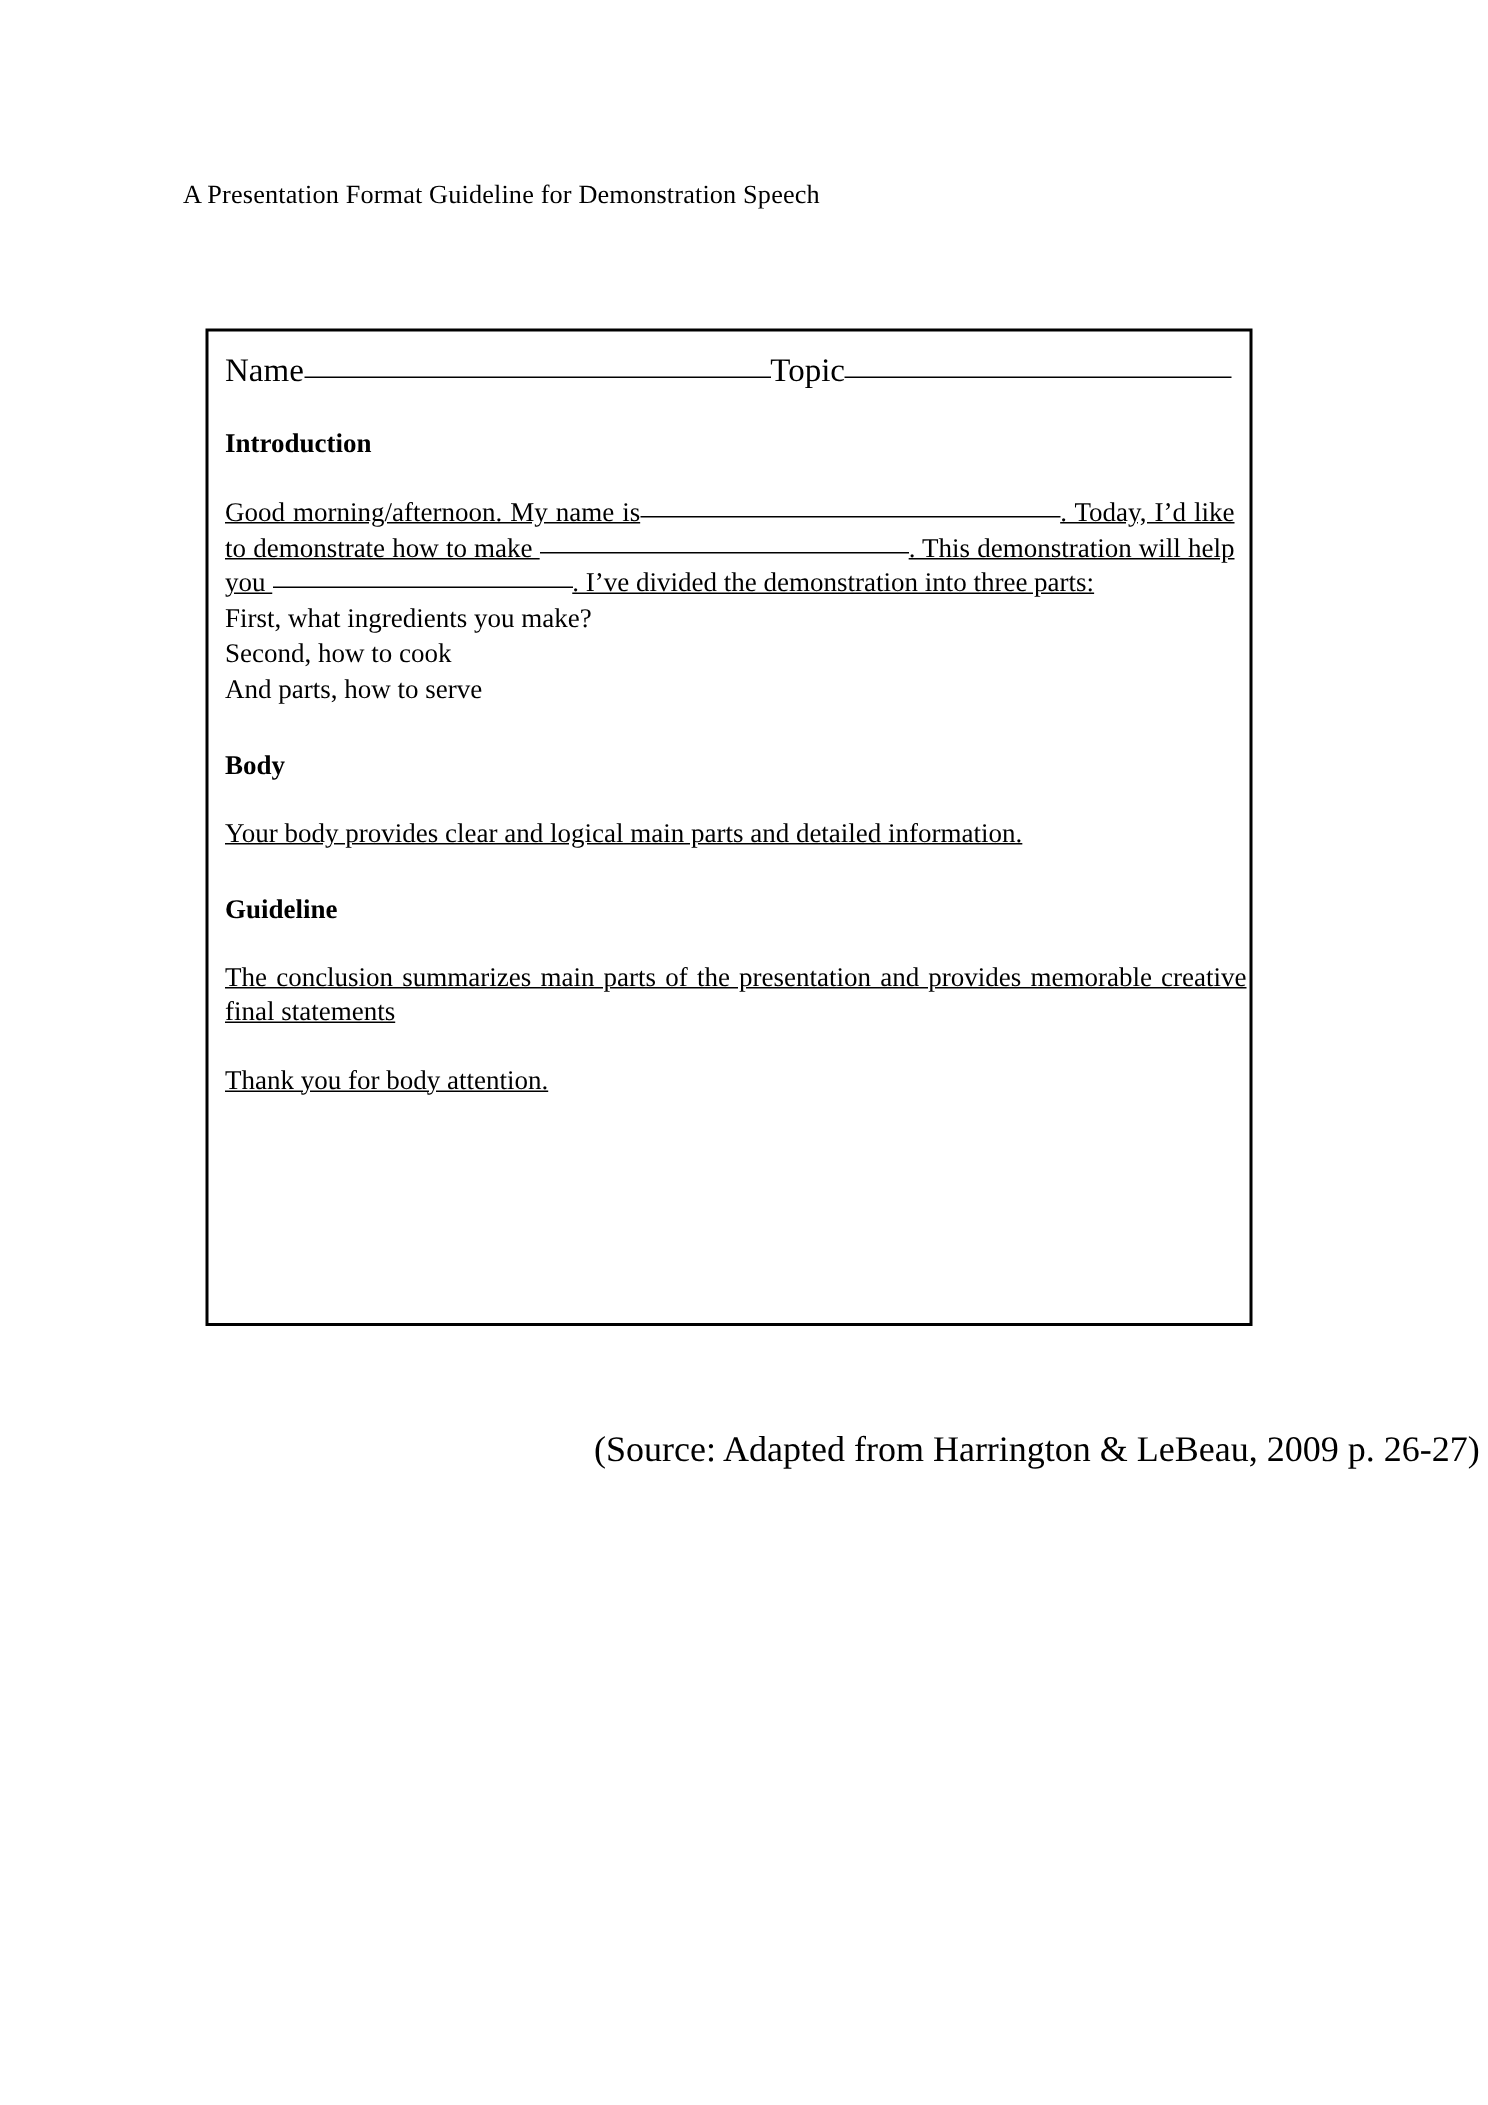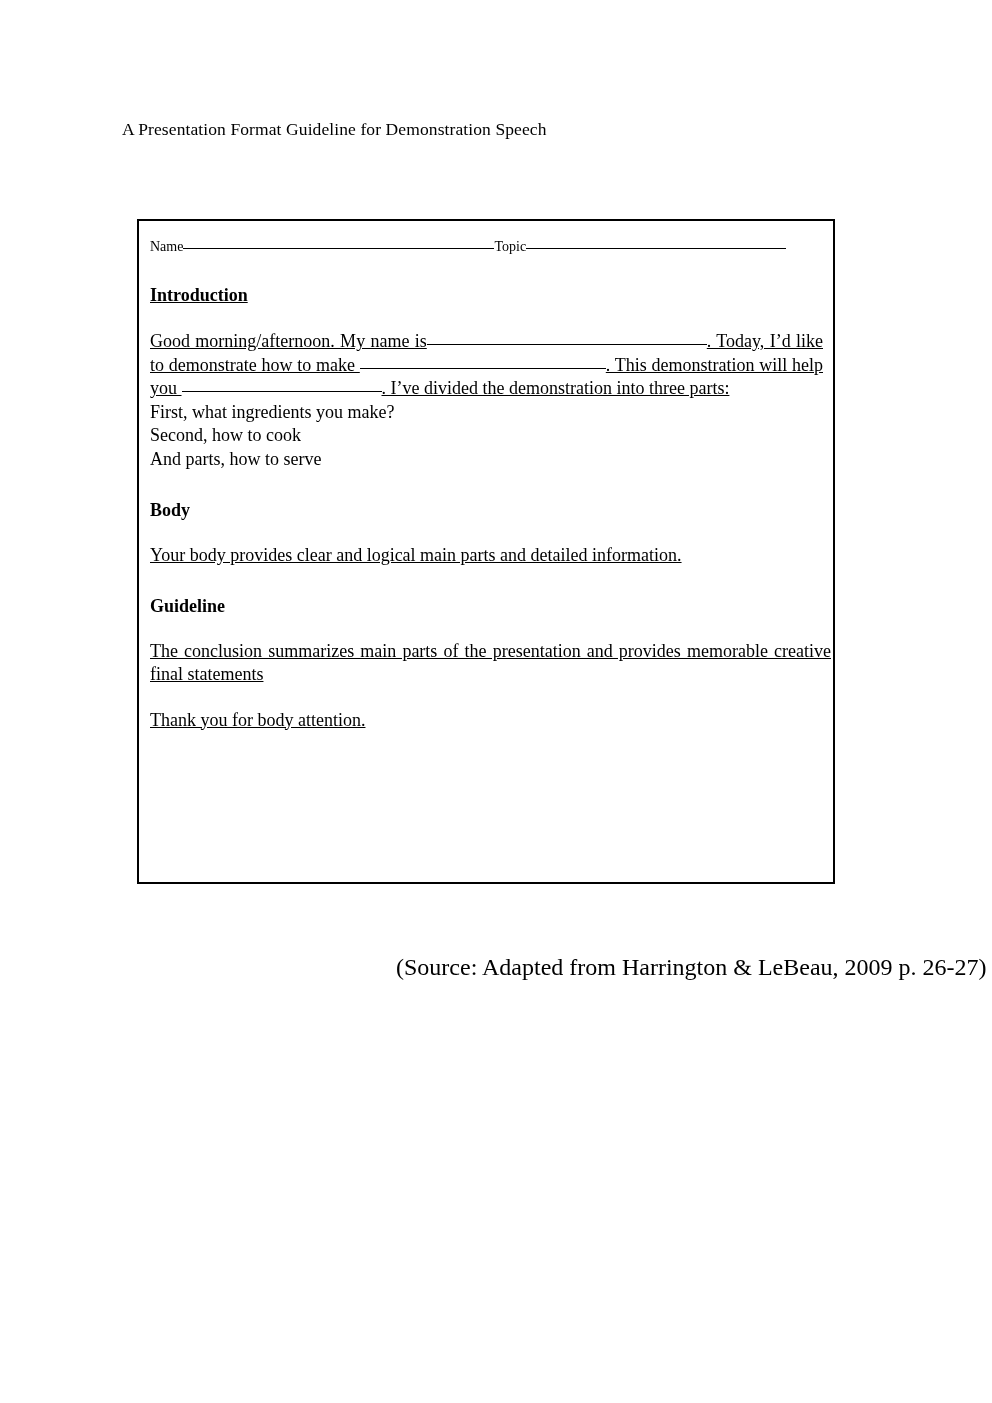--- a/index.html
+++ b/index.html
@@ -49,42 +49,42 @@
   .box-inner {
     position: relative;
     width: 100%;
     height: 100%;
     padding: 0 12px 0 11px;
     box-sizing: border-box;
   }
 
   
   .name-topic-line {
-    font-size: 14px;
+    font-size: 22px;
     line-height: 26px;
     white-space: nowrap;
     margin-top: 1px;
     overflow: hidden;
   }
   .fill-rule {
     display: inline-block;
     border-bottom: 1.3px solid #000;
     vertical-align: 2px;
     height: 10px;
   }
   .rule-name   { width: 311px; }
   .rule-topic  { width: 260px; }
 
   
   .section-heading {
     font-weight: bold;
     font-size: 18px;
     line-height: 24px;
   }
-  .h-introduction { margin-top: 23px; text-decoration: underline; }
+  .h-introduction { margin-top: 23px; }
   .h-body         { margin-top: 27px; }
   .h-conclusion   { margin-top: 26px; }
 
   
   .para {
     font-size: 18px;
     line-height: 23.5px;
     margin: 0;
     text-decoration: underline;
   }

